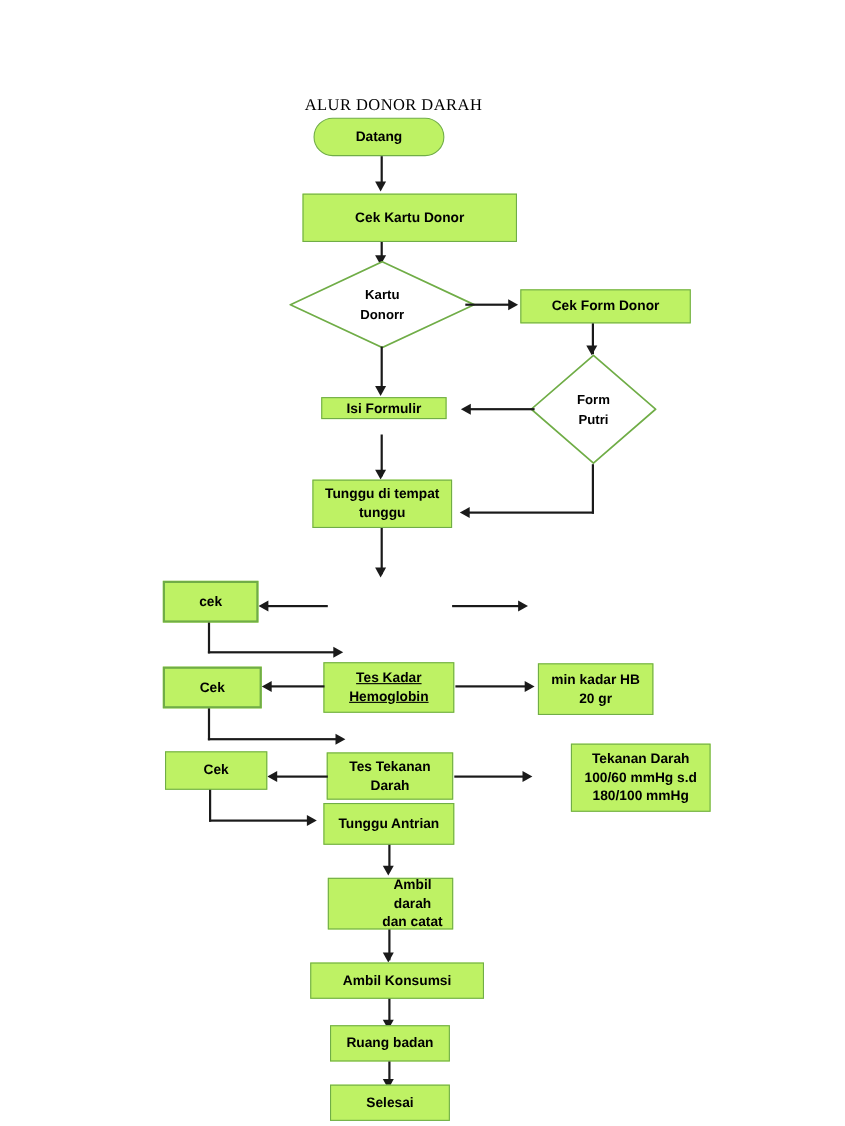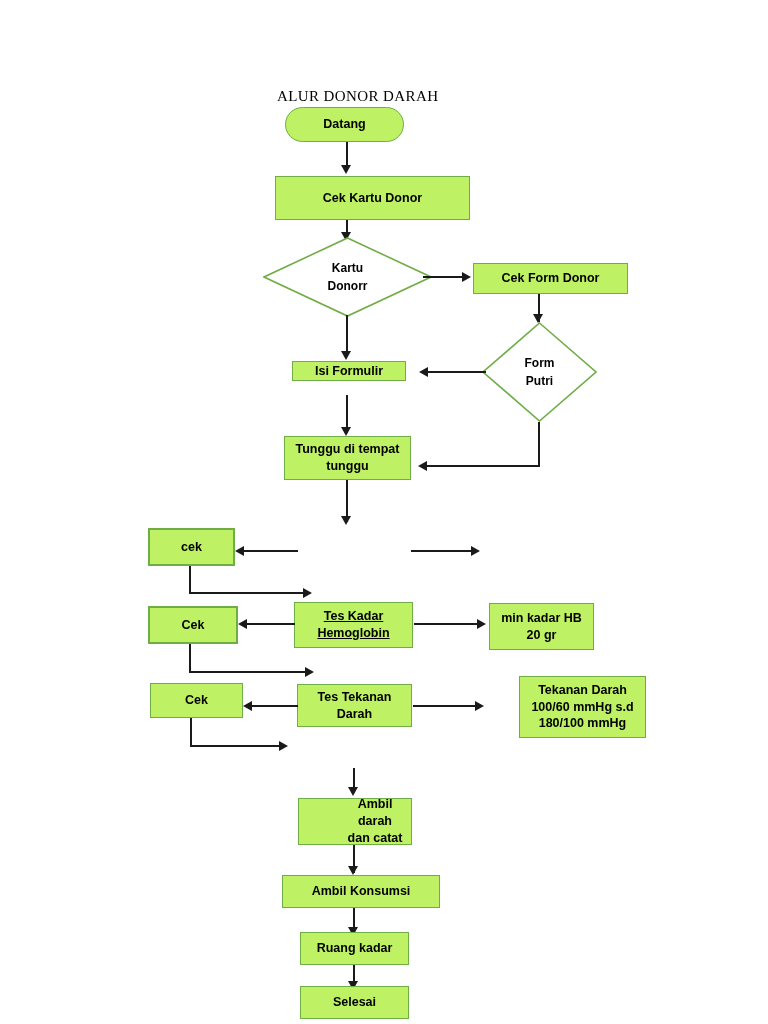--- a/index.html
+++ b/index.html
@@ -208,35 +208,36 @@
   <div class="arrow right" style="left:475px; top:701px;"></div>
 
   <div class="node multiline" style="left:490px; top:676px; width:127px; height:62px;margin-left:29px;">Tekanan Darah
 100/60 mmHg s.d
 180/100 mmHg</div>
 
   <div class="conn v" style="left:190px; top:718px; height:29px;"></div>
   <div class="conn h" style="left:190px; top:745px; width:91px;"></div>
   <div class="arrow right" style="left:279px; top:741px;"></div>
 
+  <div class="node" style="left:294px; top:730px; width:119px; height:38px;">Tunggu Antrian</div>
 
   <div class="conn v" style="left:353px; top:768px; height:24px;"></div>
   <div class="arrow down" style="left:348px; top:787px;"></div>
 
   <div class="node multiline" style="left:298px; top:798px; width:114px; height:47px;padding-left:44px;">Ambil darah
 dan catat</div>
 
   <div class="conn v" style="left:353px; top:845px; height:28px;"></div>
   <div class="arrow down" style="left:348px; top:866px;"></div>
 
   <div class="node" style="left:282px; top:875px; width:158px; height:33px;">Ambil Konsumsi</div>
 
   <div class="conn v" style="left:353px; top:908px; height:25px;"></div>
   <div class="arrow down" style="left:348px; top:927px;"></div>
 
-  <div class="node" style="left:300px; top:932px; width:109px; height:33px;">Ruang kadar</div>
+  <div class="node" style="left:300px; top:932px; width:109px; height:33px;">Ruang badan</div>
 
   <div class="conn v" style="left:353px; top:965px; height:22px;"></div>
   <div class="arrow down" style="left:348px; top:981px;"></div>
 
   <div class="node" style="left:300px; top:986px; width:109px; height:33px;">Selesai</div>
 
 </div>
 
 </body></html>

